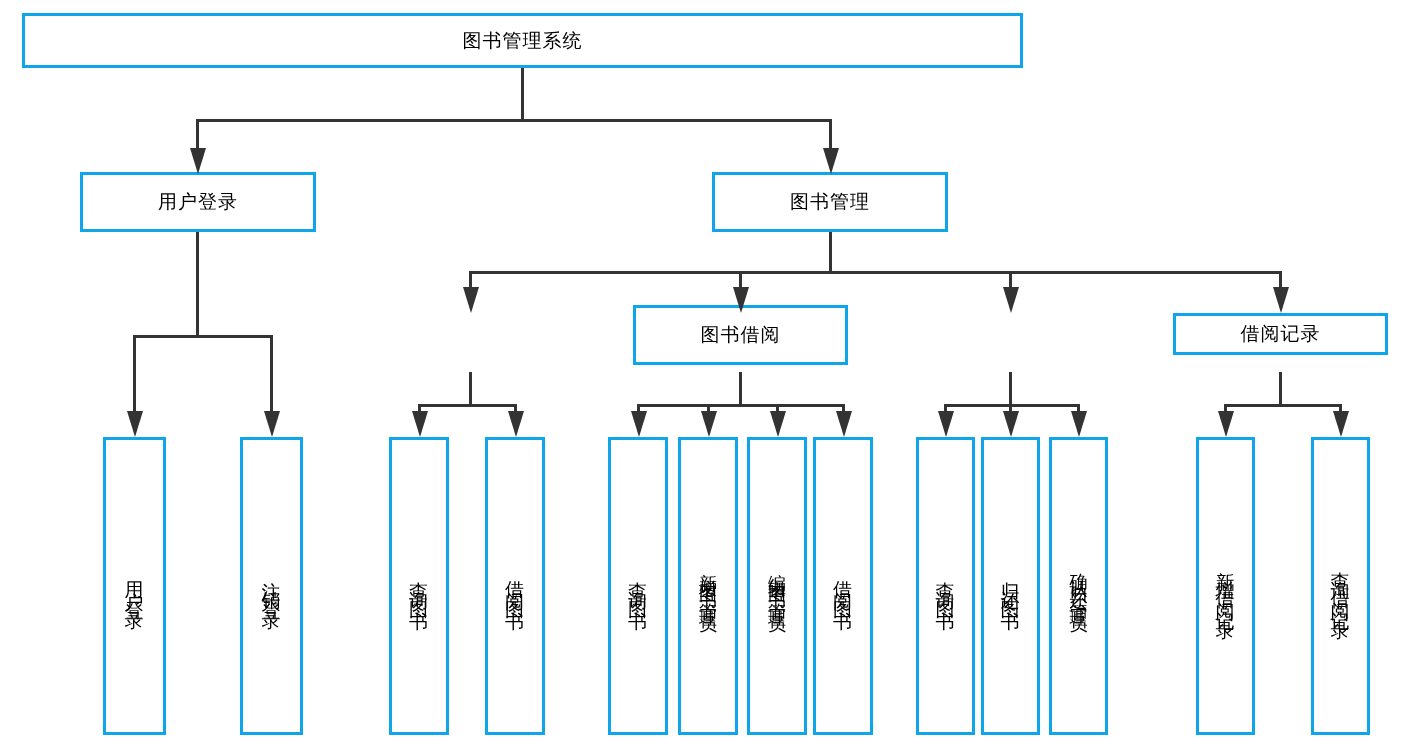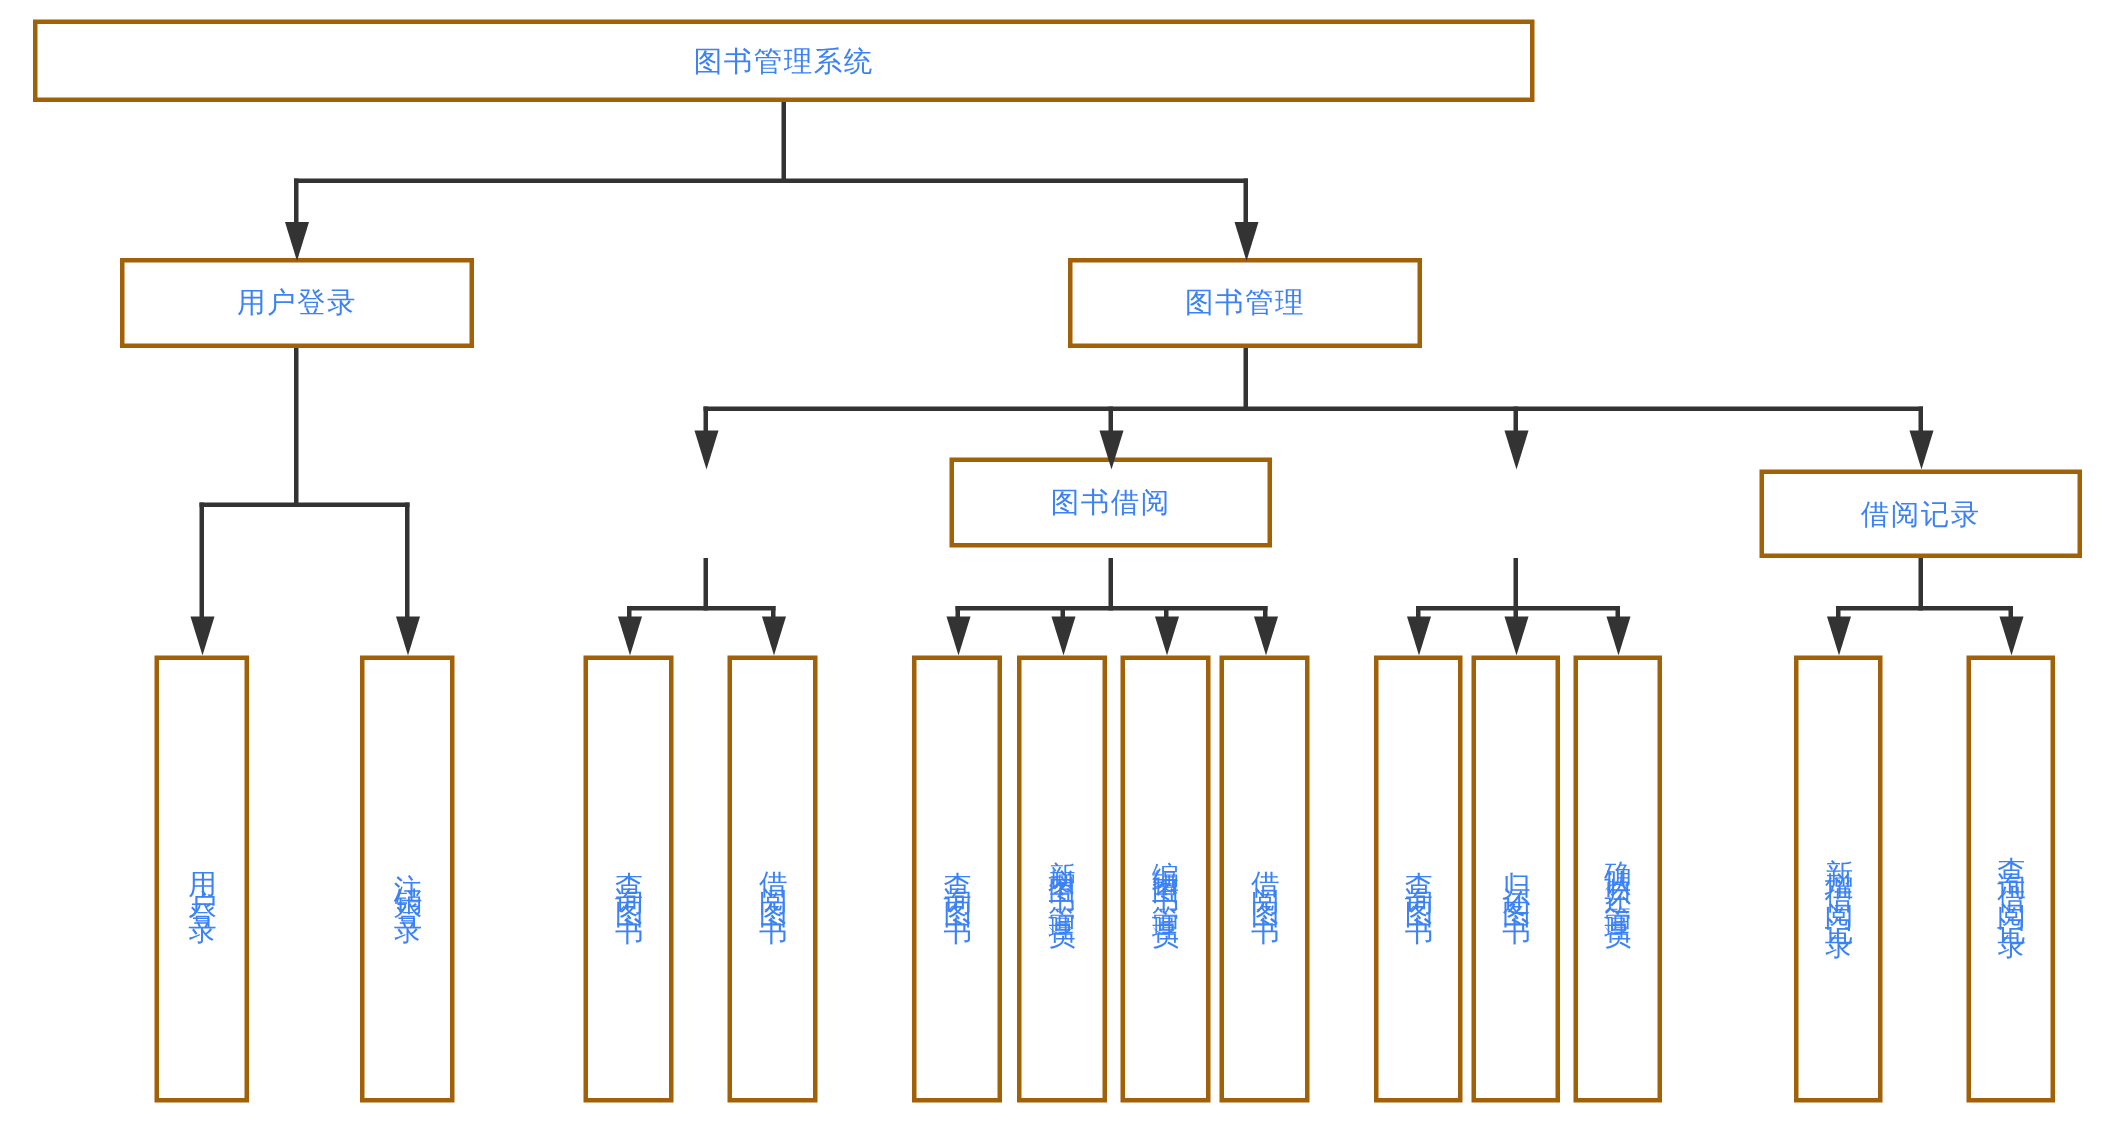--- a/index.html
+++ b/index.html
@@ -4,21 +4,21 @@
 <style>
   html,body{margin:0;padding:0;}
   body{
     width:1405px;height:747px;position:relative;background:#ffffff;
     font-family:"Liberation Sans","DejaVu Sans",sans-serif;
     overflow:hidden;
   }
   .stage{position:absolute;left:0;top:0;width:1405px;height:747px;}
   .box{
     position:absolute;box-sizing:border-box;background:#ffffff;
-    border:3px solid #a16207;color:#3b82f6;
+    border:3px solid #0ea5e9;color:#000000;
     display:flex;align-items:center;justify-content:center;
     font-size:19px;letter-spacing:1px;white-space:nowrap;
   }
   .vbox{
     writing-mode:vertical-rl;text-orientation:mixed;
     letter-spacing:10px;white-space:normal;line-height:1;
   }
   .vbox.long{letter-spacing:6px;font-size:18px;}
   .hline{position:absolute;background:#333333;height:3px;}
   .vline{position:absolute;background:#333333;width:3px;}
@@ -40,21 +40,21 @@
   <div class="box" style="left:22px;top:13px;width:1001px;height:55px;">图书管理系统</div>
 
   <div class="box" style="left:80px;top:172px;width:236px;height:60px;">用户登录</div>
 
   <div class="box" style="left:712px;top:172px;width:236px;height:60px;">图书管理</div>
 
 
   <div class="box" style="left:633px;top:305px;width:215px;height:60px;">图书借阅</div>
 
 
-  <div class="box" style="left:1173px;top:313px;width:215px;height:59px;text-align:center;">借阅记录</div>
+  <div class="box" style="left:1173px;top:313px;width:215px;height:42px;text-align:center;">借阅记录</div>
 
   <div class="box vbox" style="left:103px;top:437px;width:63px;height:298px;">用户登录</div>
   <div class="box vbox" style="left:240px;top:437px;width:63px;height:298px;">注销登录</div>
 
   <div class="box vbox" style="left:389px;top:437px;width:60px;height:298px;">查询图书</div>
   <div class="box vbox" style="left:485px;top:437px;width:60px;height:298px;">借阅图书</div>
 
   <div class="box vbox" style="left:608px;top:437px;width:60px;height:298px;">查询图书</div>
   <div class="box vbox long" style="left:678px;top:437px;width:60px;height:298px;">新增图书（管理员）</div>
   <div class="box vbox long" style="left:747px;top:437px;width:60px;height:298px;">编辑图书（管理员）</div>

